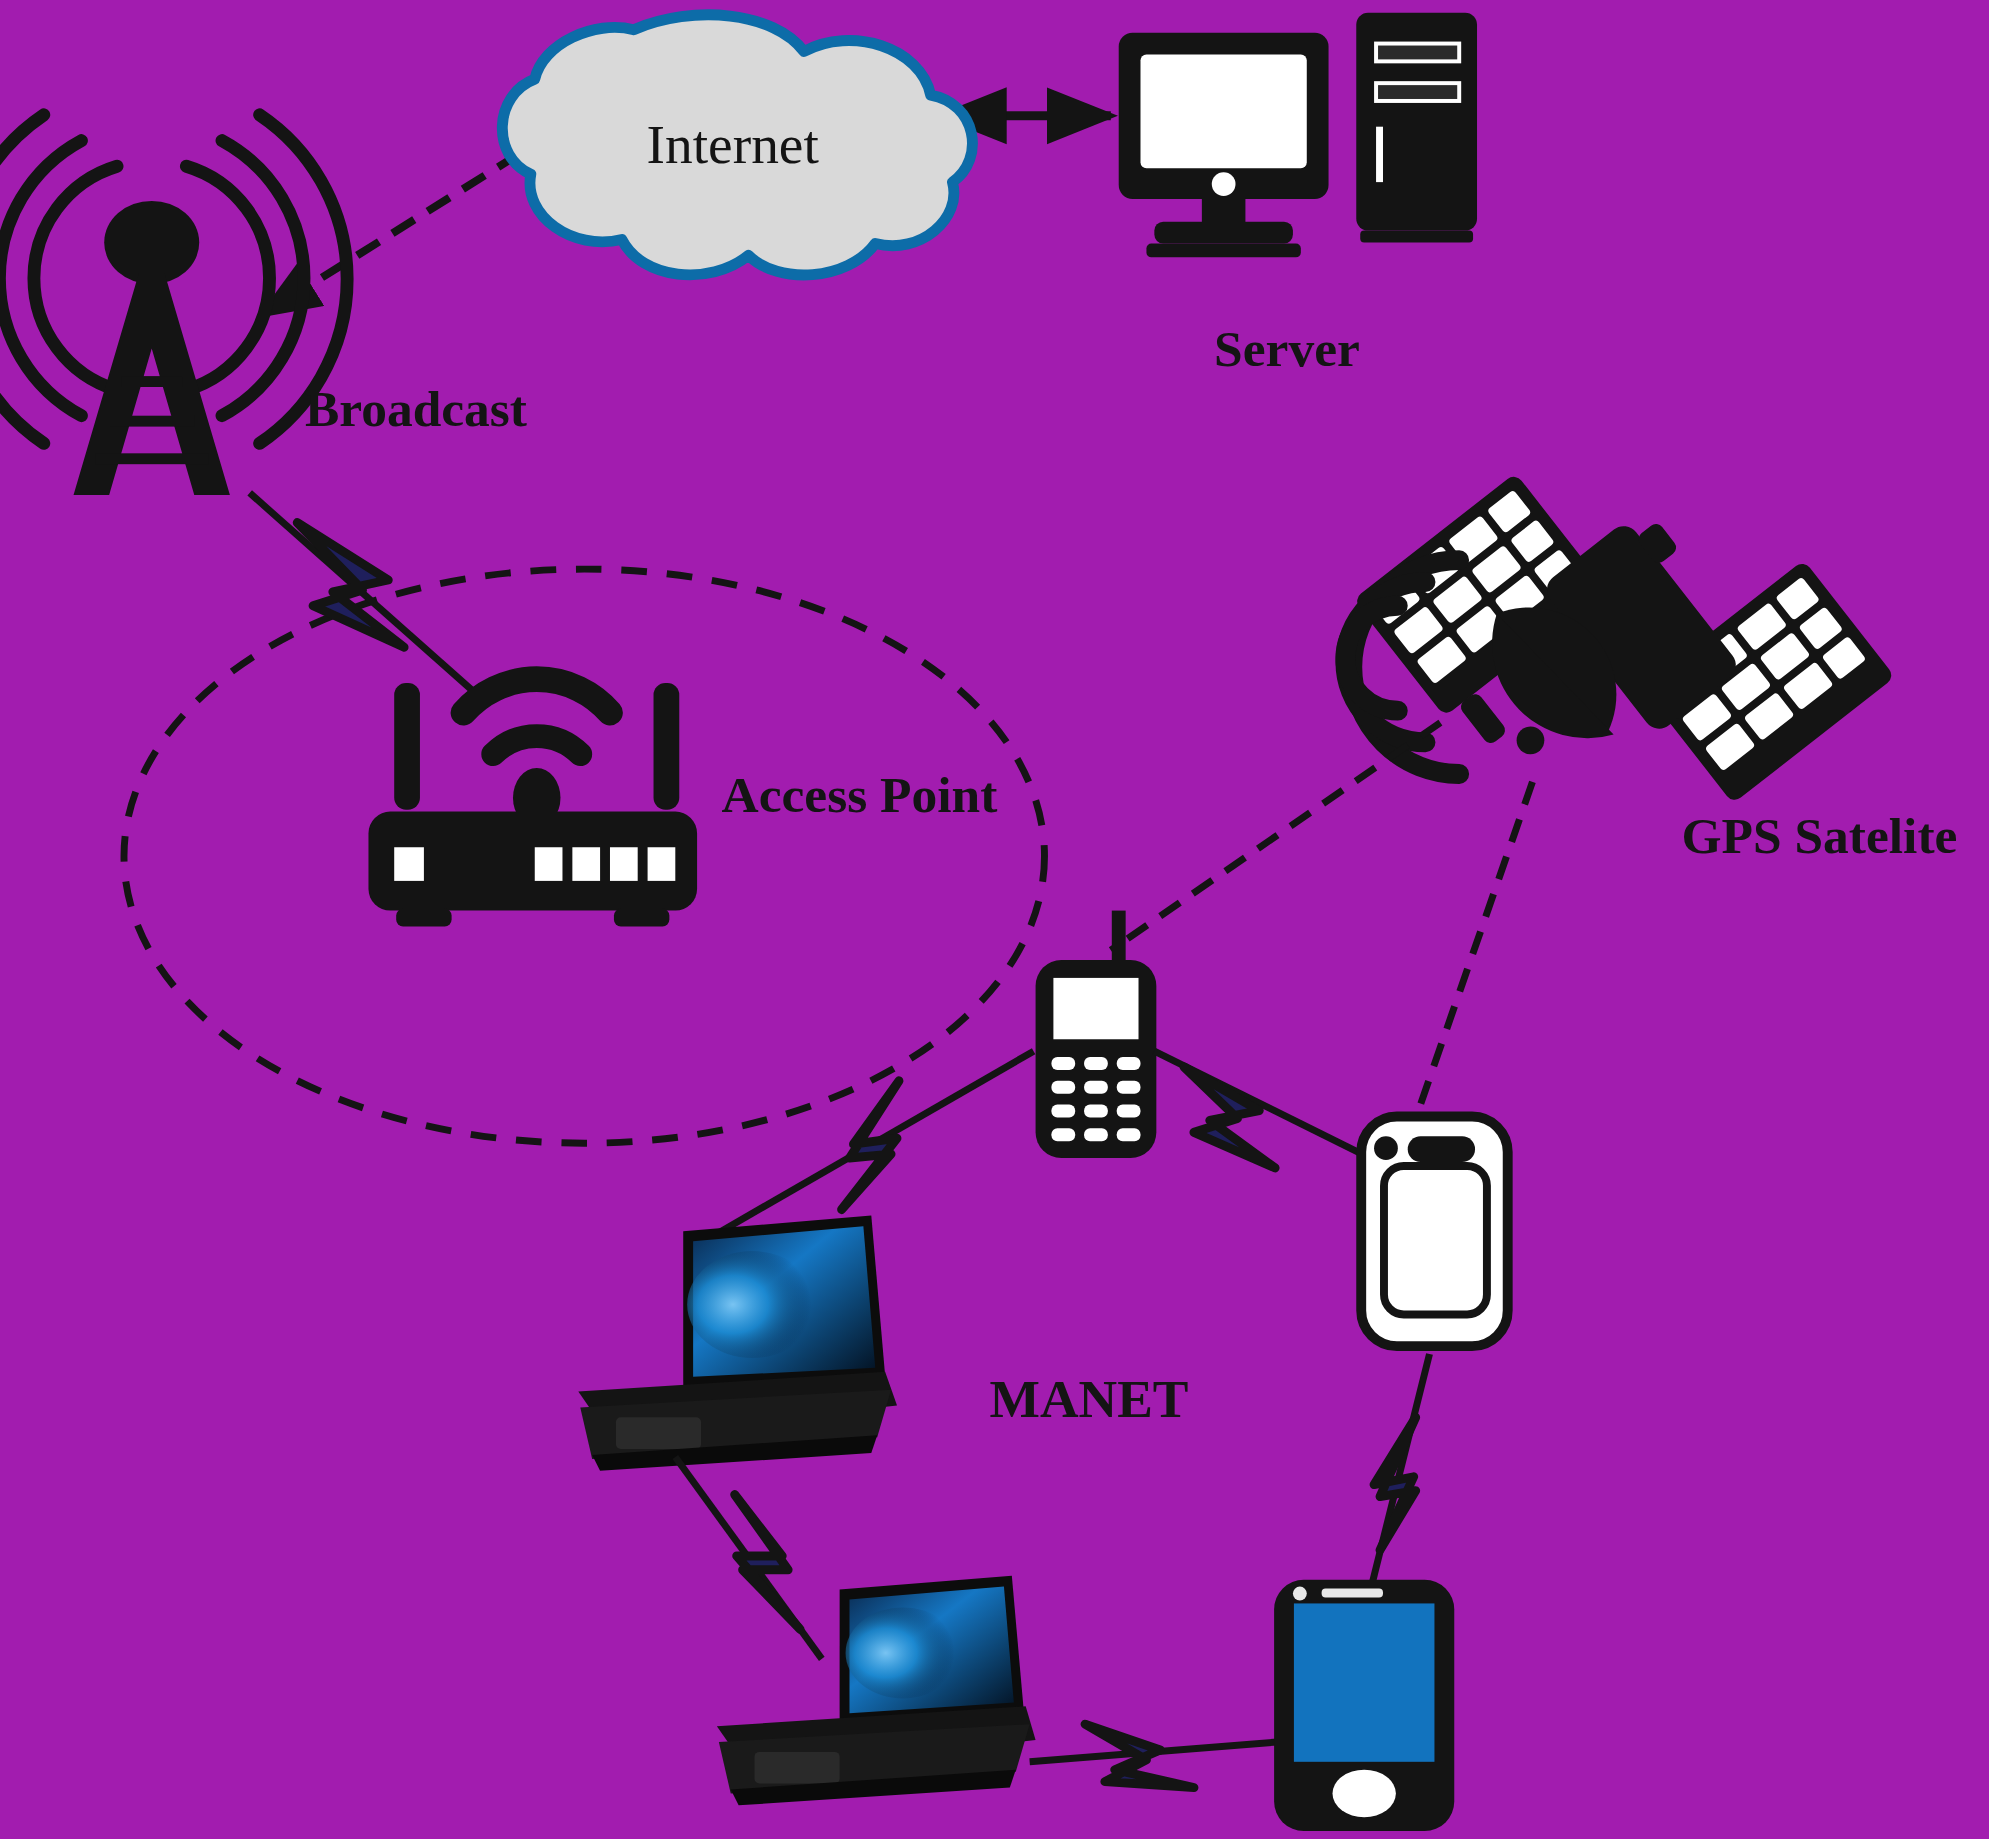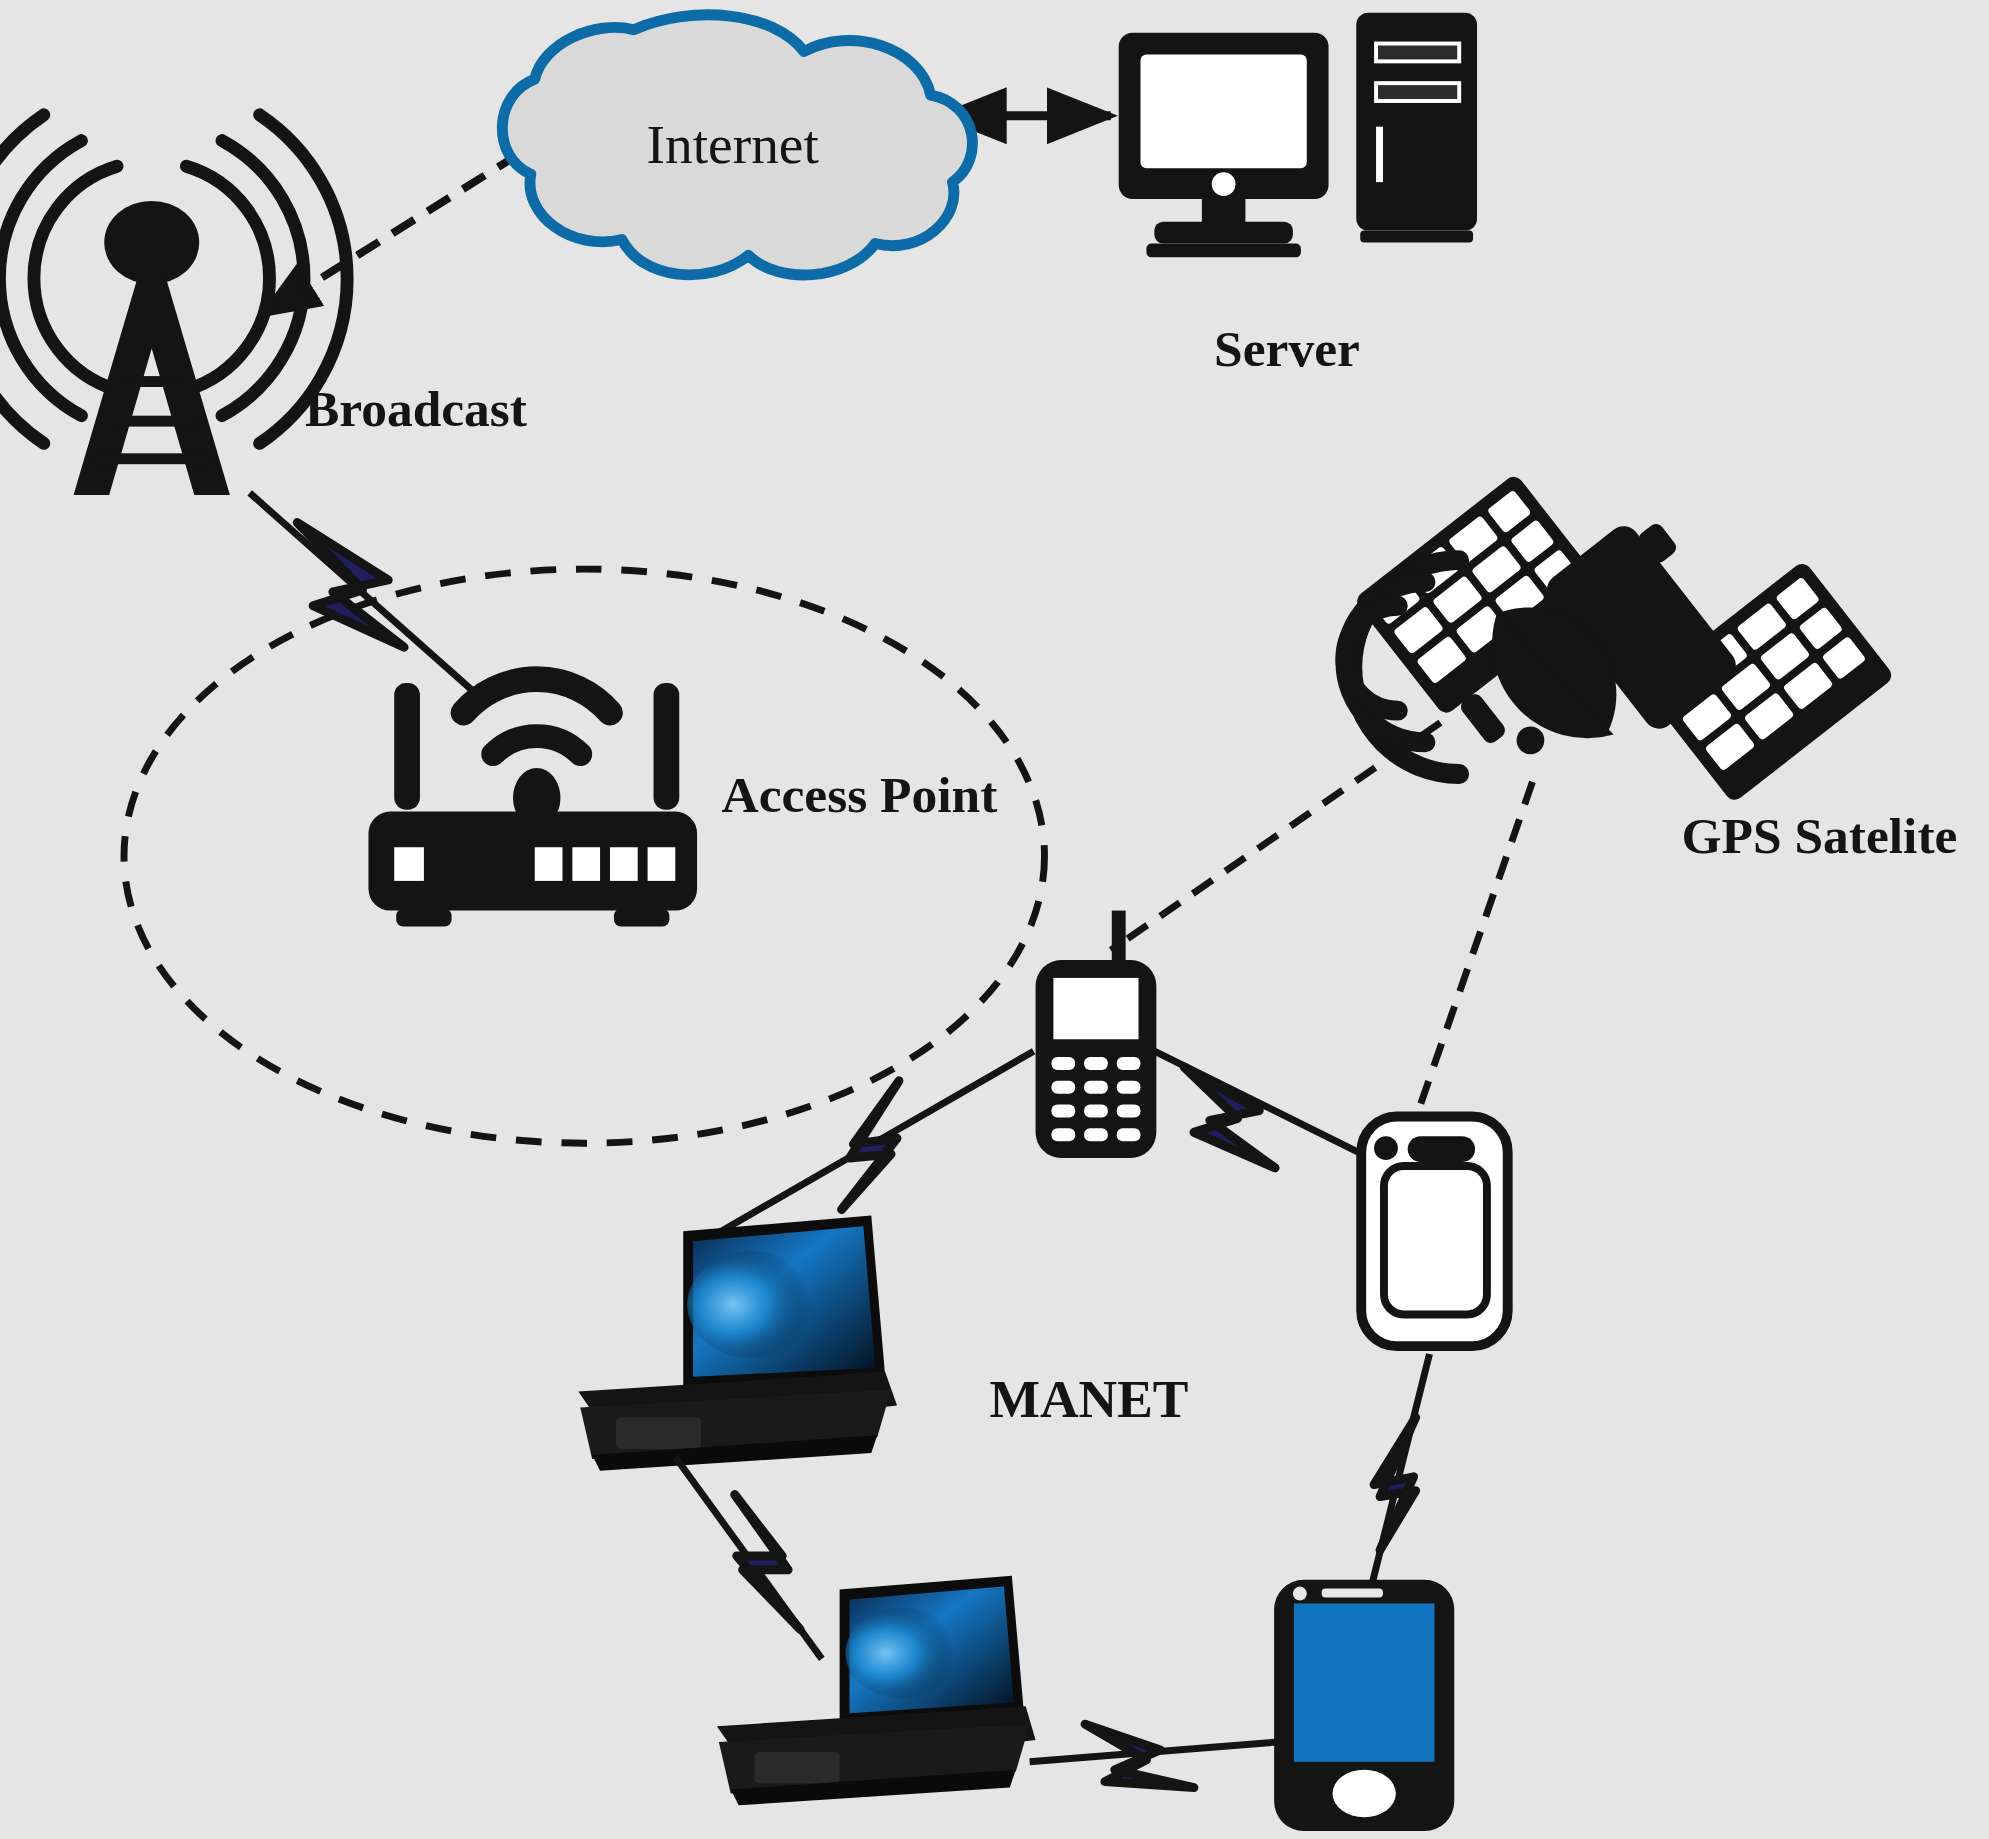--- a/index.html
+++ b/index.html
@@ -7,21 +7,21 @@
     padding: 0;
     background: #ffffff;
   }
   body {
     font-family: "Liberation Serif", "DejaVu Serif", serif;
   }
   #canvas {
     position: relative;
     width: 1990px;
     height: 1839px;
-    background: #e5e5e5;
+    background: #a21caf;
     overflow: hidden;
   }
   #diagram-svg {
     position: absolute;
     left: 0;
     top: 0;
     width: 1990px;
     height: 1839px;
   }
   .dlabel {

